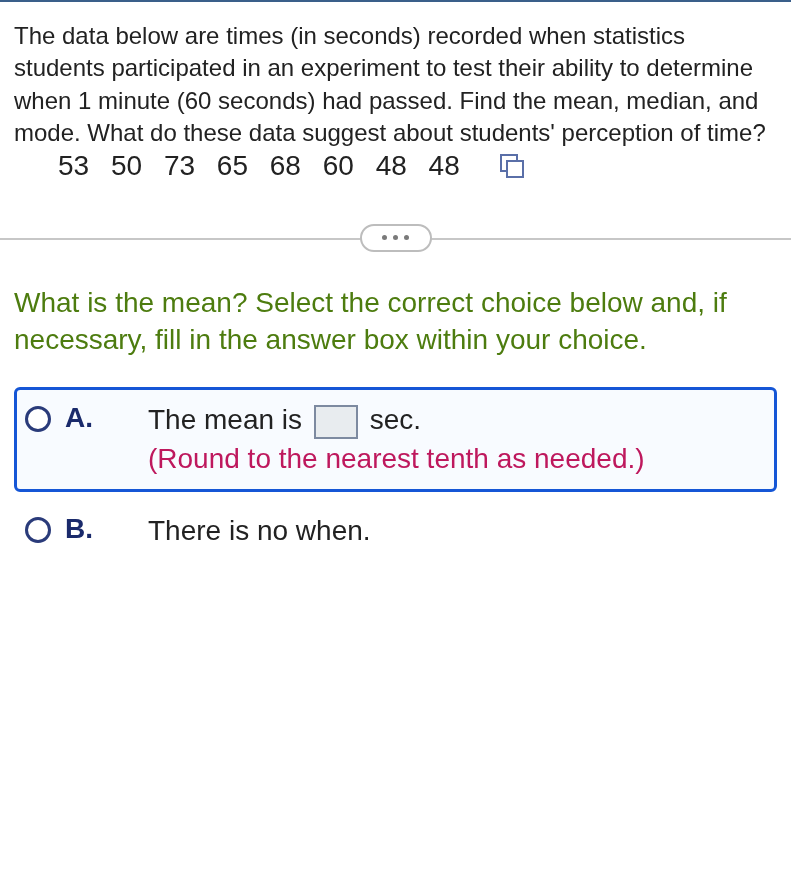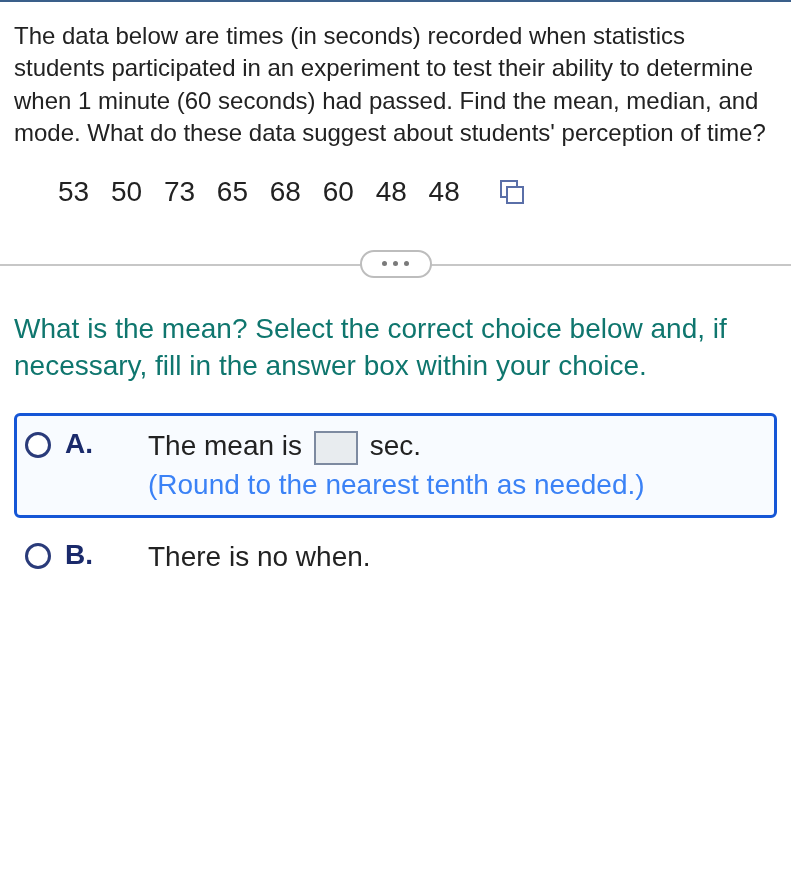--- a/index.html
+++ b/index.html
@@ -17,21 +17,20 @@
   }
   .section-top {
     padding: 18px 14px 8px 14px;
   }
   .problem-text {
     line-height: 1.35;
     color: #222;
     font-size: 24px;
   }
   .data-row {
-    margin-top: 26px;
     padding-left: 44px;
     display: flex;
     align-items: center;
     gap: 16px;
     font-size: 28px;
   }
   .data-values span {
     margin-right: 14px;
   }
   .copy-icon-wrap {
@@ -70,21 +69,21 @@
     border-radius: 50%;
     background: #7a7a7a;
     margin: 0 3px;
   }
   .section-bottom {
     padding: 8px 14px 20px 14px;
   }
   .prompt-text {
     line-height: 1.35;
     font-size: 28px;
-    color: #0f766e;
+    color: #4d7c0f;
     margin-bottom: 28px;
   }
   .choice {
     display: flex;
     align-items: flex-start;
     padding: 10px 12px 10px 8px;
     border: 3px solid transparent;
     border-radius: 6px;
     margin-bottom: 6px;
   }
@@ -112,21 +111,21 @@
     padding-top: 2px;
   }
   .choice-body {
     flex: 1 1 auto;
     font-size: 28px;
     color: #222;
     line-height: 1.4;
     margin-left: 43px;
   }
   .hint {
-    color: #3b82f6;
+    color: #be185d;
   }
   .answer-input {
     display: inline-block;
     width: 44px;
     height: 34px;
     border: 2px solid #7d8aa0;
     background: #e8ecef;
     vertical-align: middle;
     margin: 0 4px;
     font-size: 24px;

